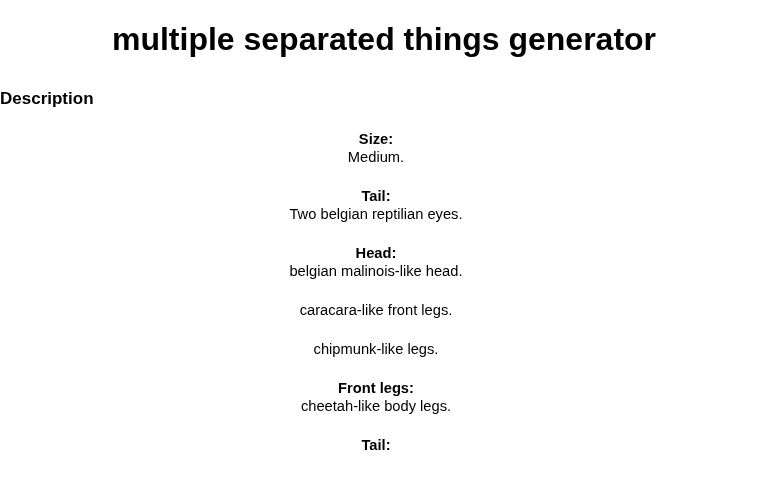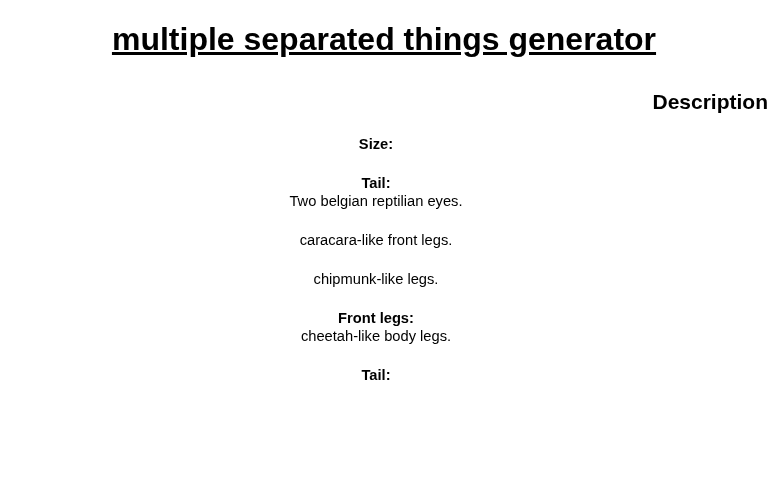--- a/index.html
+++ b/index.html
@@ -24,29 +24,28 @@
     text-align: center;
   }
 
   .page-title {
     font-size: 32px;
     font-weight: bold;
     line-height: 1.15;
     margin: 21px 0 0 0;
     text-align: center;
     letter-spacing: 0;
-    text-decoration: underline;
   }
 
   .section-heading {
-    font-size: 21px;
+    font-size: 17px;
     font-weight: bold;
     line-height: 1.2;
     margin: 31px 0 0 0;
-    text-align: right;
+    text-align: left;
   }
 
   .trait-list {
     margin: 0;
     padding: 0;
     list-style: none;
   }
 
   .trait {
     margin: 21px 16px 0 0;
@@ -72,27 +71,32 @@
 <div class="page">
 
   <h1 class="page-title">multiple separated things generator</h1>
 
   <h3 class="section-heading">Description</h3>
 
   <div class="trait-list">
 
     <p class="trait">
       <span class="trait-label">Size:</span>
+      <span class="trait-value">Medium.</span>
     </p>
 
     <p class="trait">
       <span class="trait-label">Tail:</span>
       <span class="trait-value">Two belgian reptilian eyes.</span>
     </p>
 
+    <p class="trait">
+      <span class="trait-label">Head:</span>
+      <span class="trait-value">belgian malinois-like head.</span>
+    </p>
 
     <p class="trait">
       <span class="trait-value">caracara-like front legs.</span>
     </p>
 
     <p class="trait">
       <span class="trait-value">chipmunk-like legs.</span>
     </p>
 
     <p class="trait">

